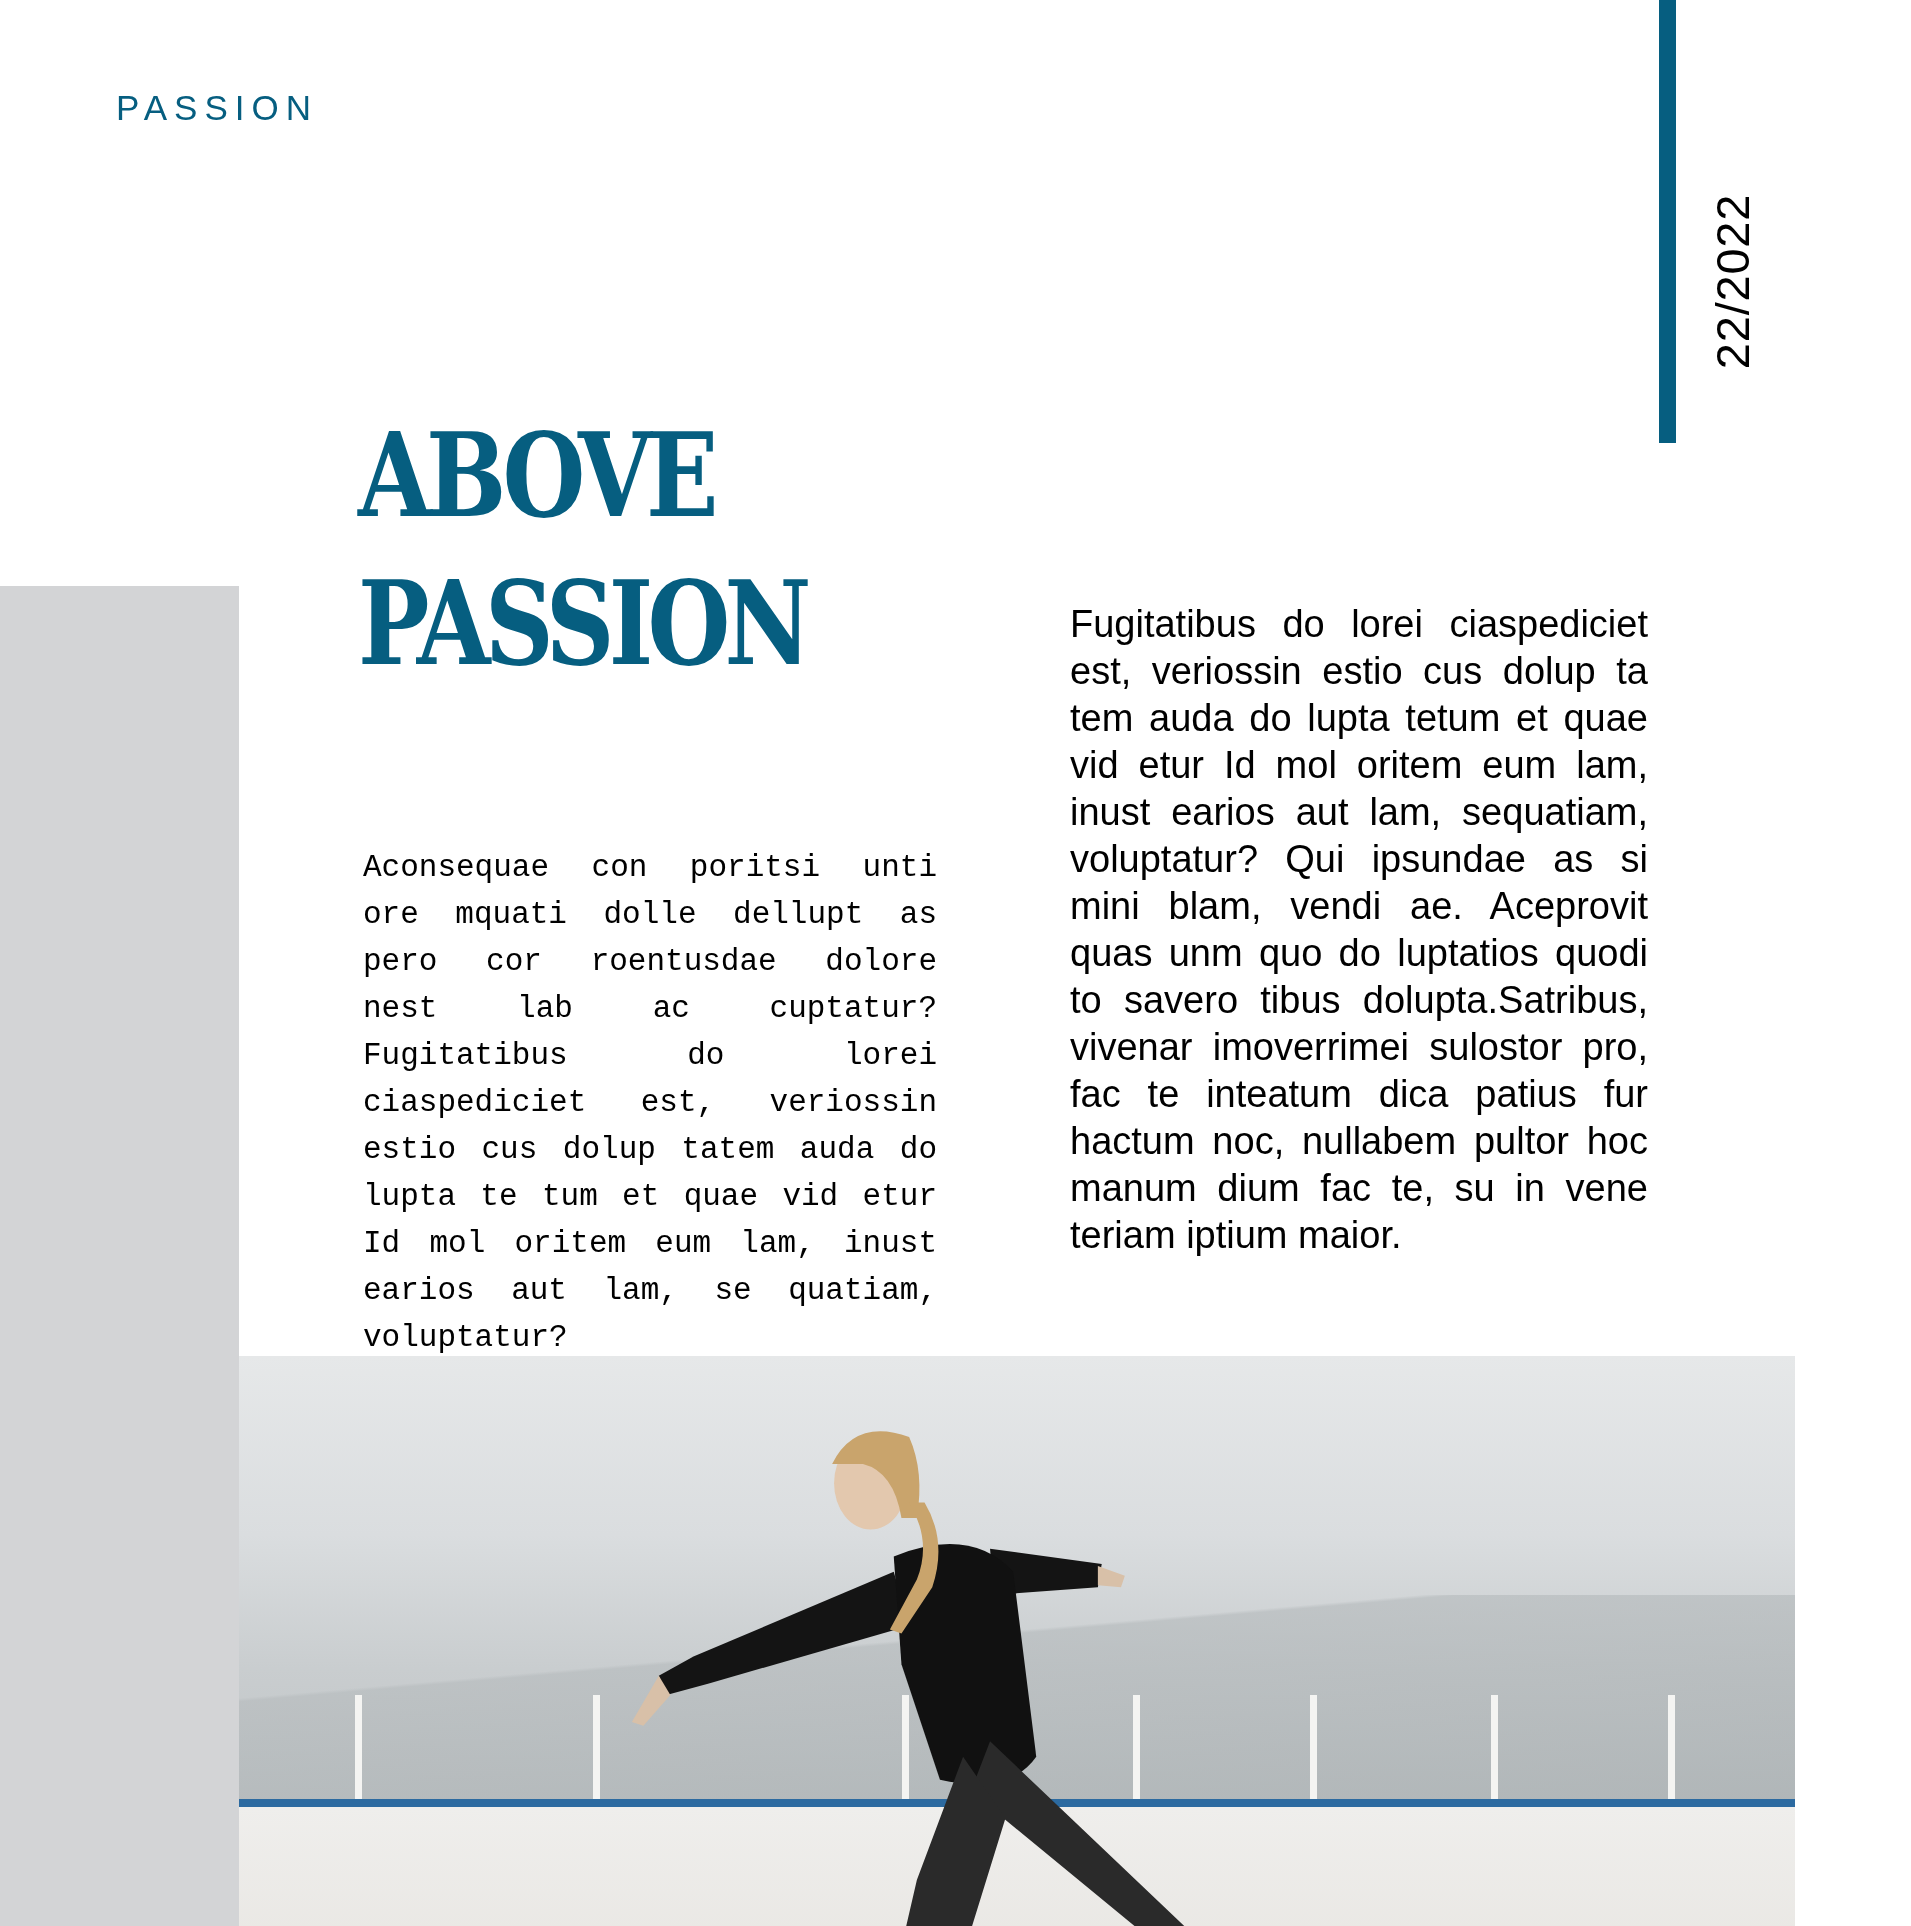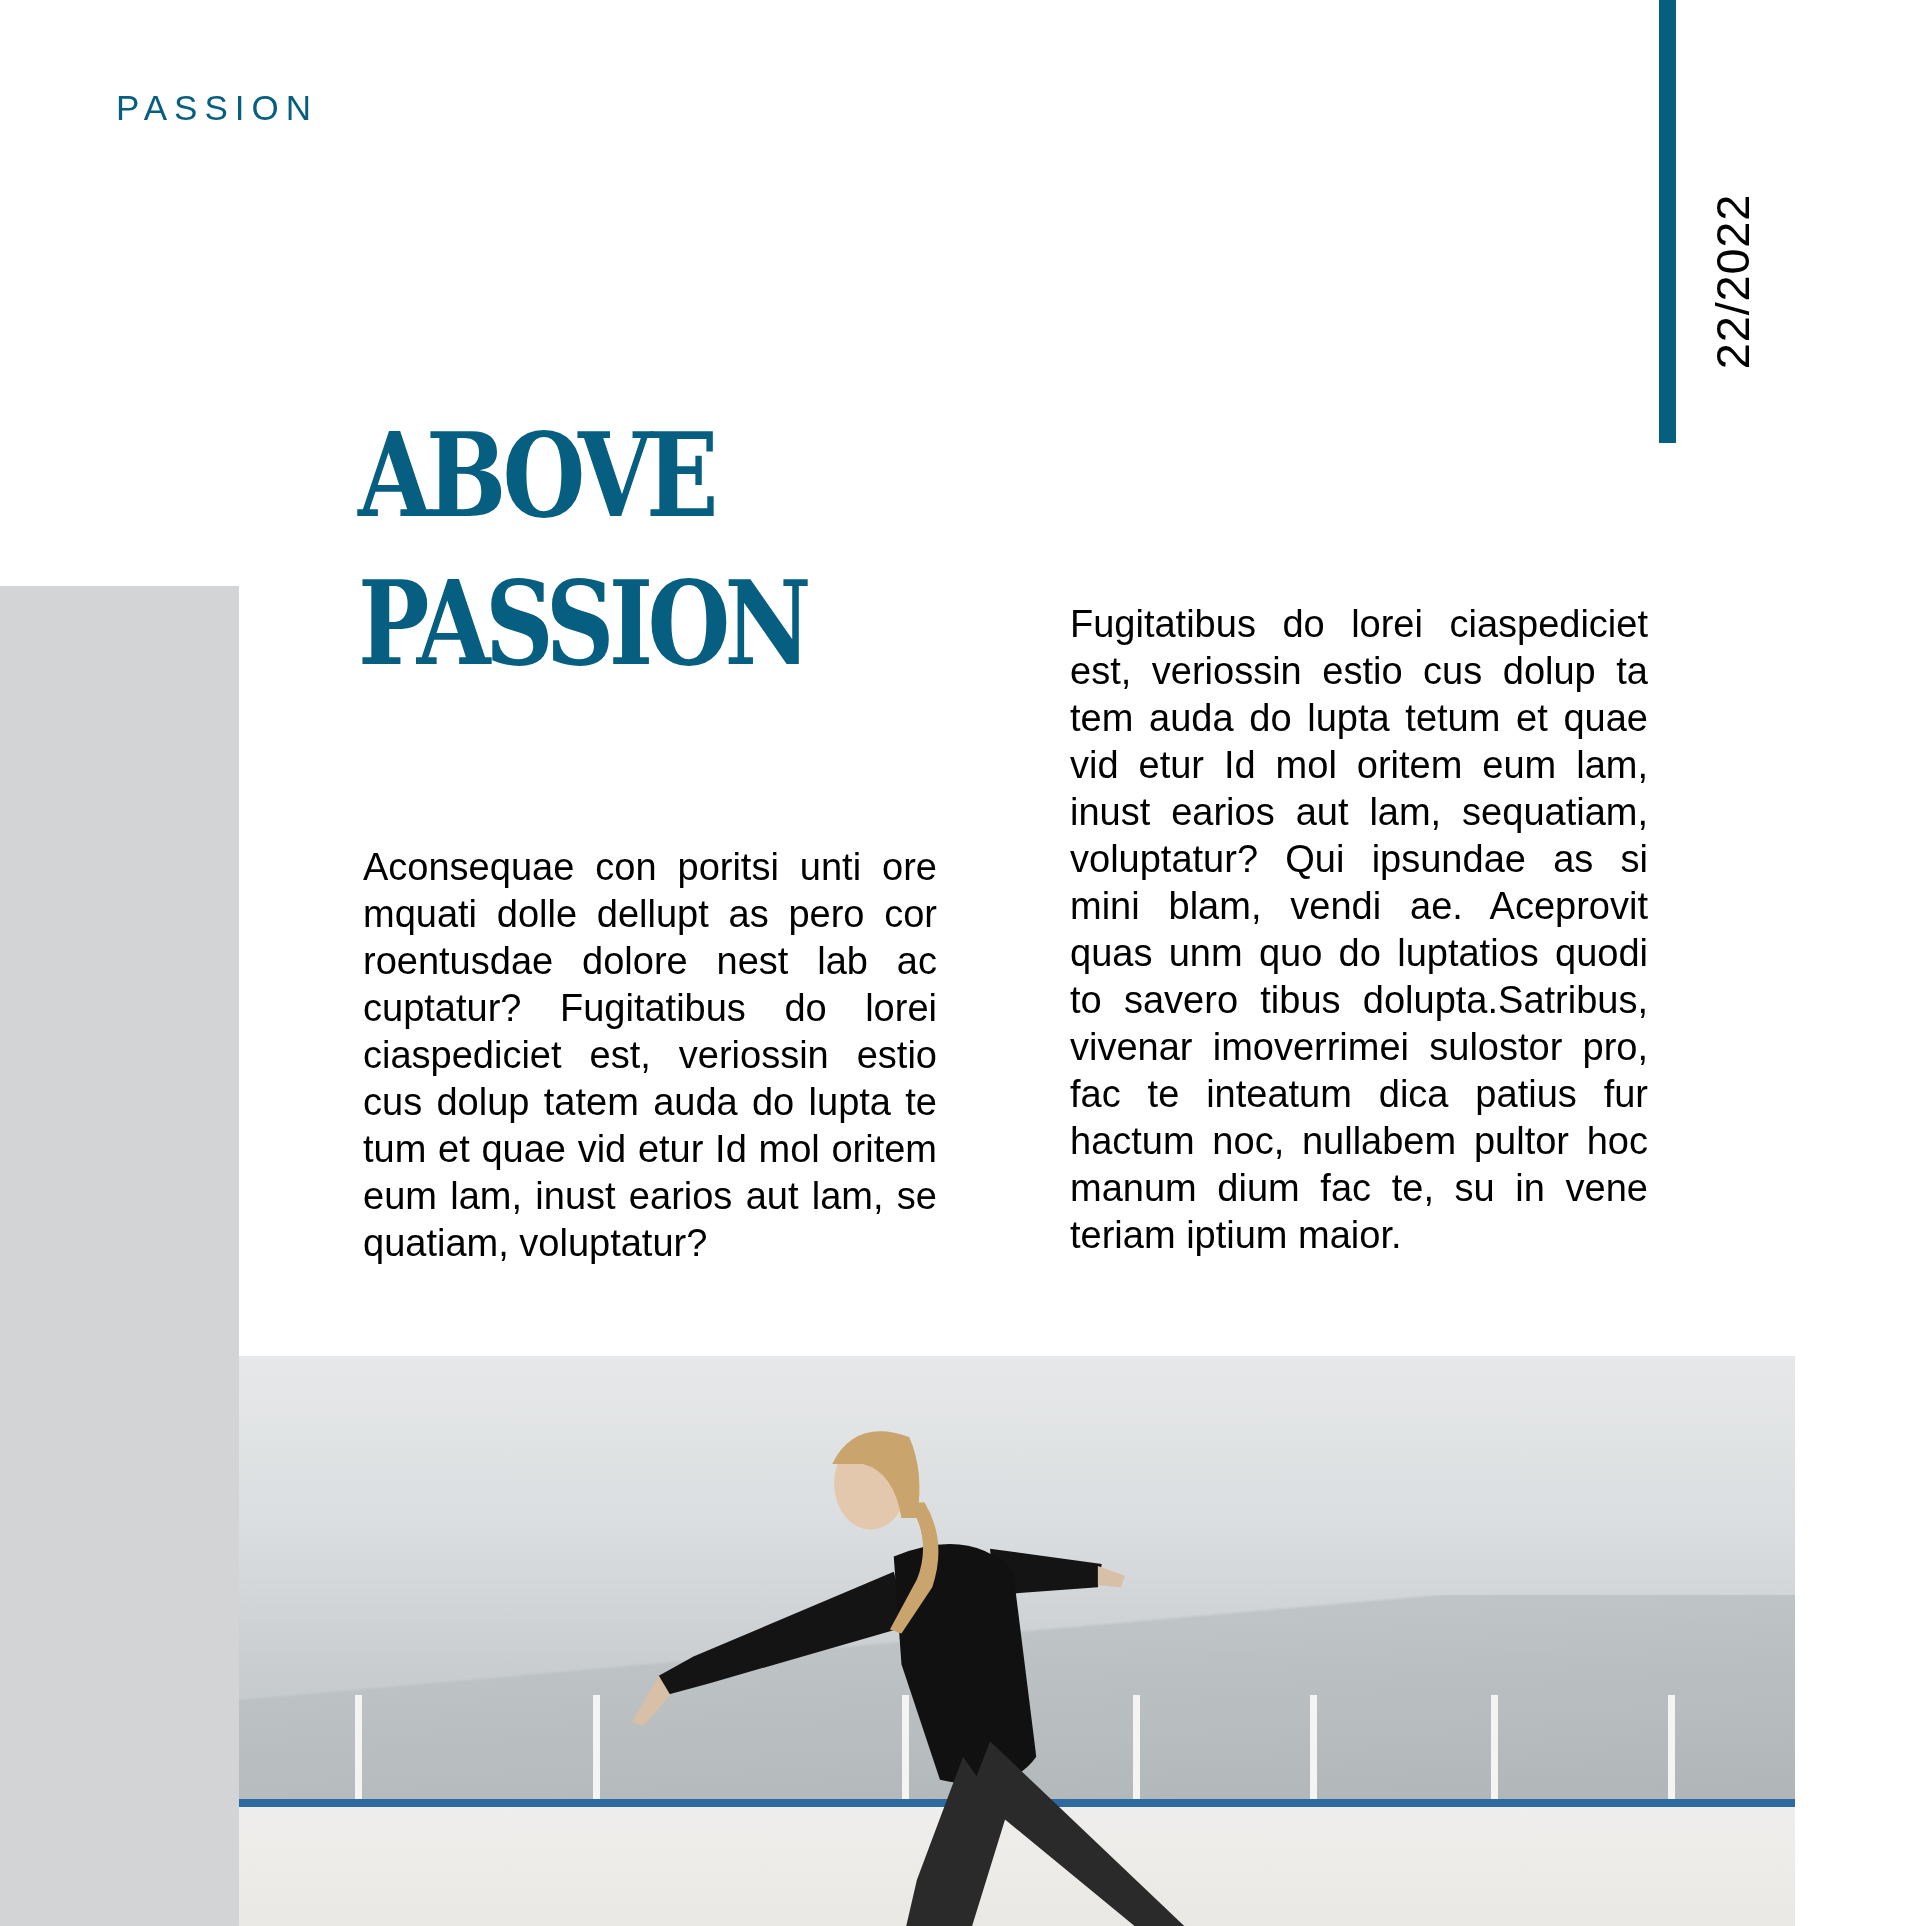--- a/index.html
+++ b/index.html
@@ -38,21 +38,21 @@
     transform: scaleX(0.82); transform-origin: left top;
   }
   .title div { white-space: nowrap; }
   .col {
     position: absolute;
     font-family: "Liberation Sans", sans-serif;
     color: #000000; text-align: justify;
   }
   .col-left {
     left: 363px; top: 844px; width: 574px;
-    font-size: 38px; line-height: 47px;
+    font-size: 31px; line-height: 47px; font-family: Liberation Mono, monospace;
   }
   .col-right {
     left: 1070px; top: 601px; width: 578px;
     font-size: 38px; line-height: 47px;
   }
   .photo {
     position: absolute; left: 239px; top: 1356px; width: 1556px; height: 1049px;
     overflow: hidden;
     background: linear-gradient(180deg, #e1e3e4 0%, #d9dcdd 30%, #cfd3d4 46%, #c7cbcc 54%);
   }

